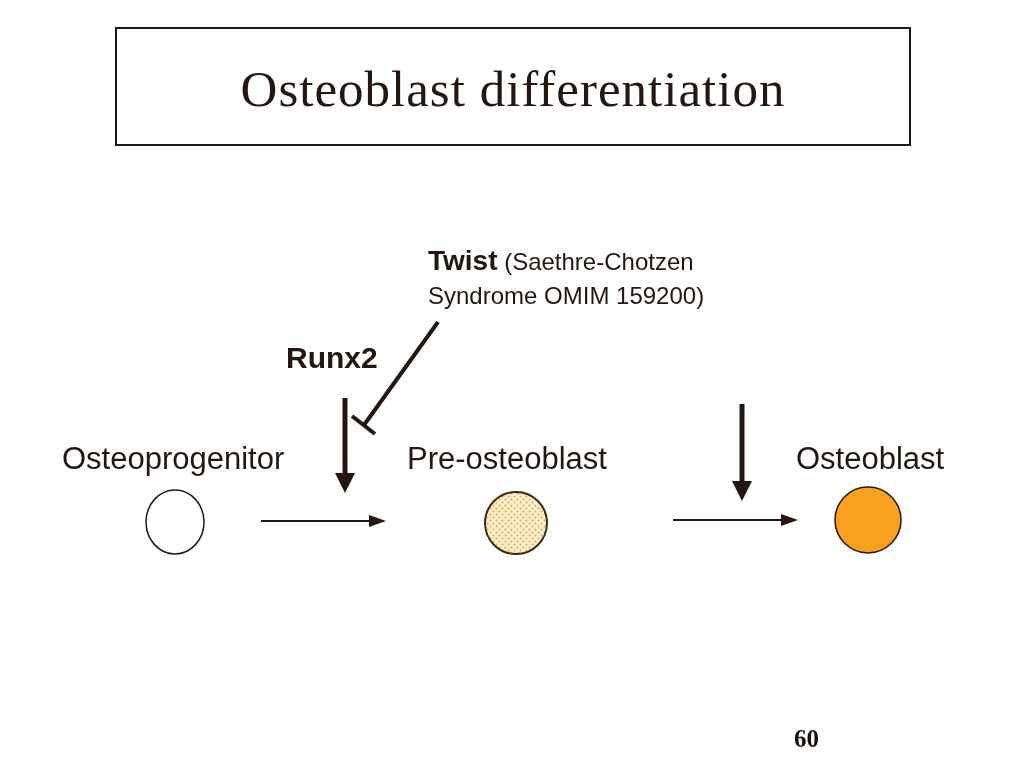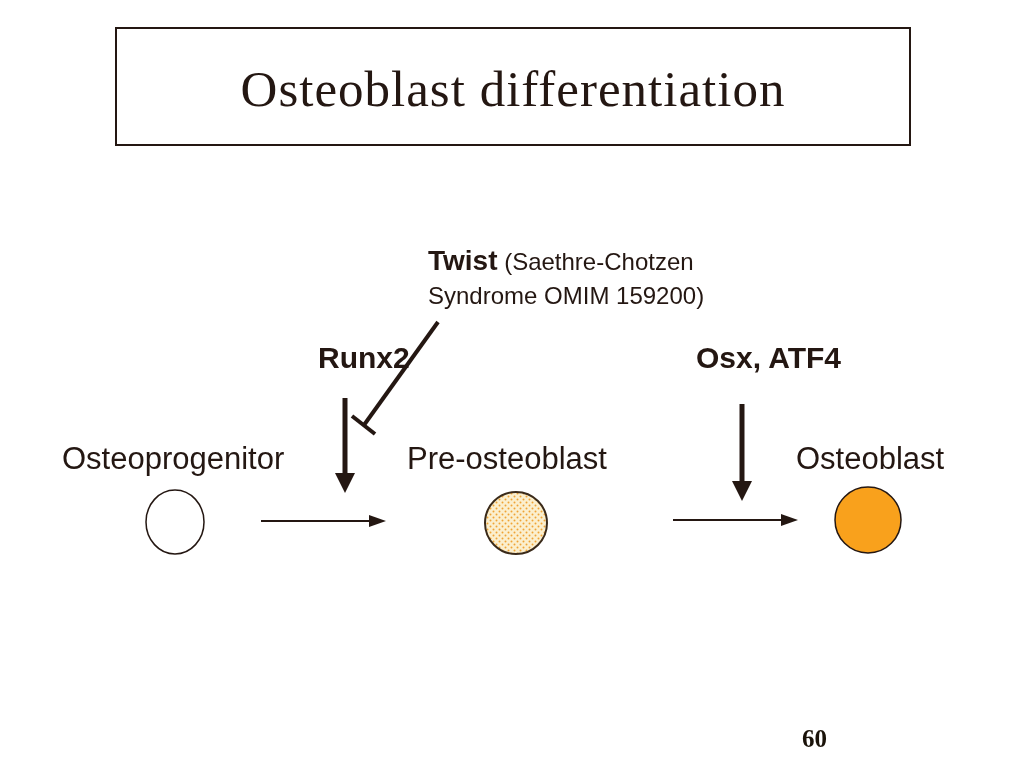--- a/index.html
+++ b/index.html
@@ -10,21 +10,20 @@
     background: #ffffff;
     overflow: hidden;
   }
   .slide {
     position: relative;
     width: 832px;
     height: 768px;
     background: #ffffff;
     font-family: "Liberation Sans", sans-serif;
     color: #241712;
-    padding-left: 8px;
   }
   .title-box {
     position: absolute;
     left: 115px;
     top: 27px;
     width: 796px;
     height: 119px;
     border: 2px solid #241712;
     display: flex;
     align-items: center;
@@ -54,21 +53,20 @@
     font-weight: bold;
     font-size: 28px;
     margin-top: 8px;
   }
   .gene-label {
     position: absolute;
     font-size: 30px;
     font-weight: bold;
     color: #241712;
     white-space: nowrap;
-    margin-left: 32px;
   }
   .runx2-label { left: 286px; top: 341px; }
   .osx-label   { left: 664px; top: 341px; }
   .stage-label {
     position: absolute;
     top: 441px;
     font-size: 31px;
     font-weight: 400;
     color: #241712;
     white-space: nowrap;
@@ -110,21 +108,20 @@
     <h1 class="slide-title">Osteoblast differentiation</h1>
   </div>
 
   <div class="twist-annotation">
     <span class="twist-gene">Twist</span>
     <span>(Saethre-Chotzen</span><br>
     <span>Syndrome OMIM 159200)</span>
   </div>
 
   <div class="gene-label runx2-label">Runx2</div>
-  <div class="gene-label osx-label">Osx, ATF4</div>
 
   <div class="stage-label stage-osteoprogenitor">Osteoprogenitor</div>
   <div class="stage-label stage-preosteoblast">Pre-osteoblast</div>
   <div class="stage-label stage-osteoblast">Osteoblast</div>
 
   <svg class="diagram-svg" viewBox="0 0 1024 768" xmlns="http://www.w3.org/2000/svg" aria-hidden="true">
     <defs>
       <pattern id="stipple" width="6" height="6" patternUnits="userSpaceOnUse">
         <rect width="6" height="6" fill="#FBEFCE"></rect>
         <circle cx="1.5" cy="1.5" r="1" fill="#F0A435"></circle>

